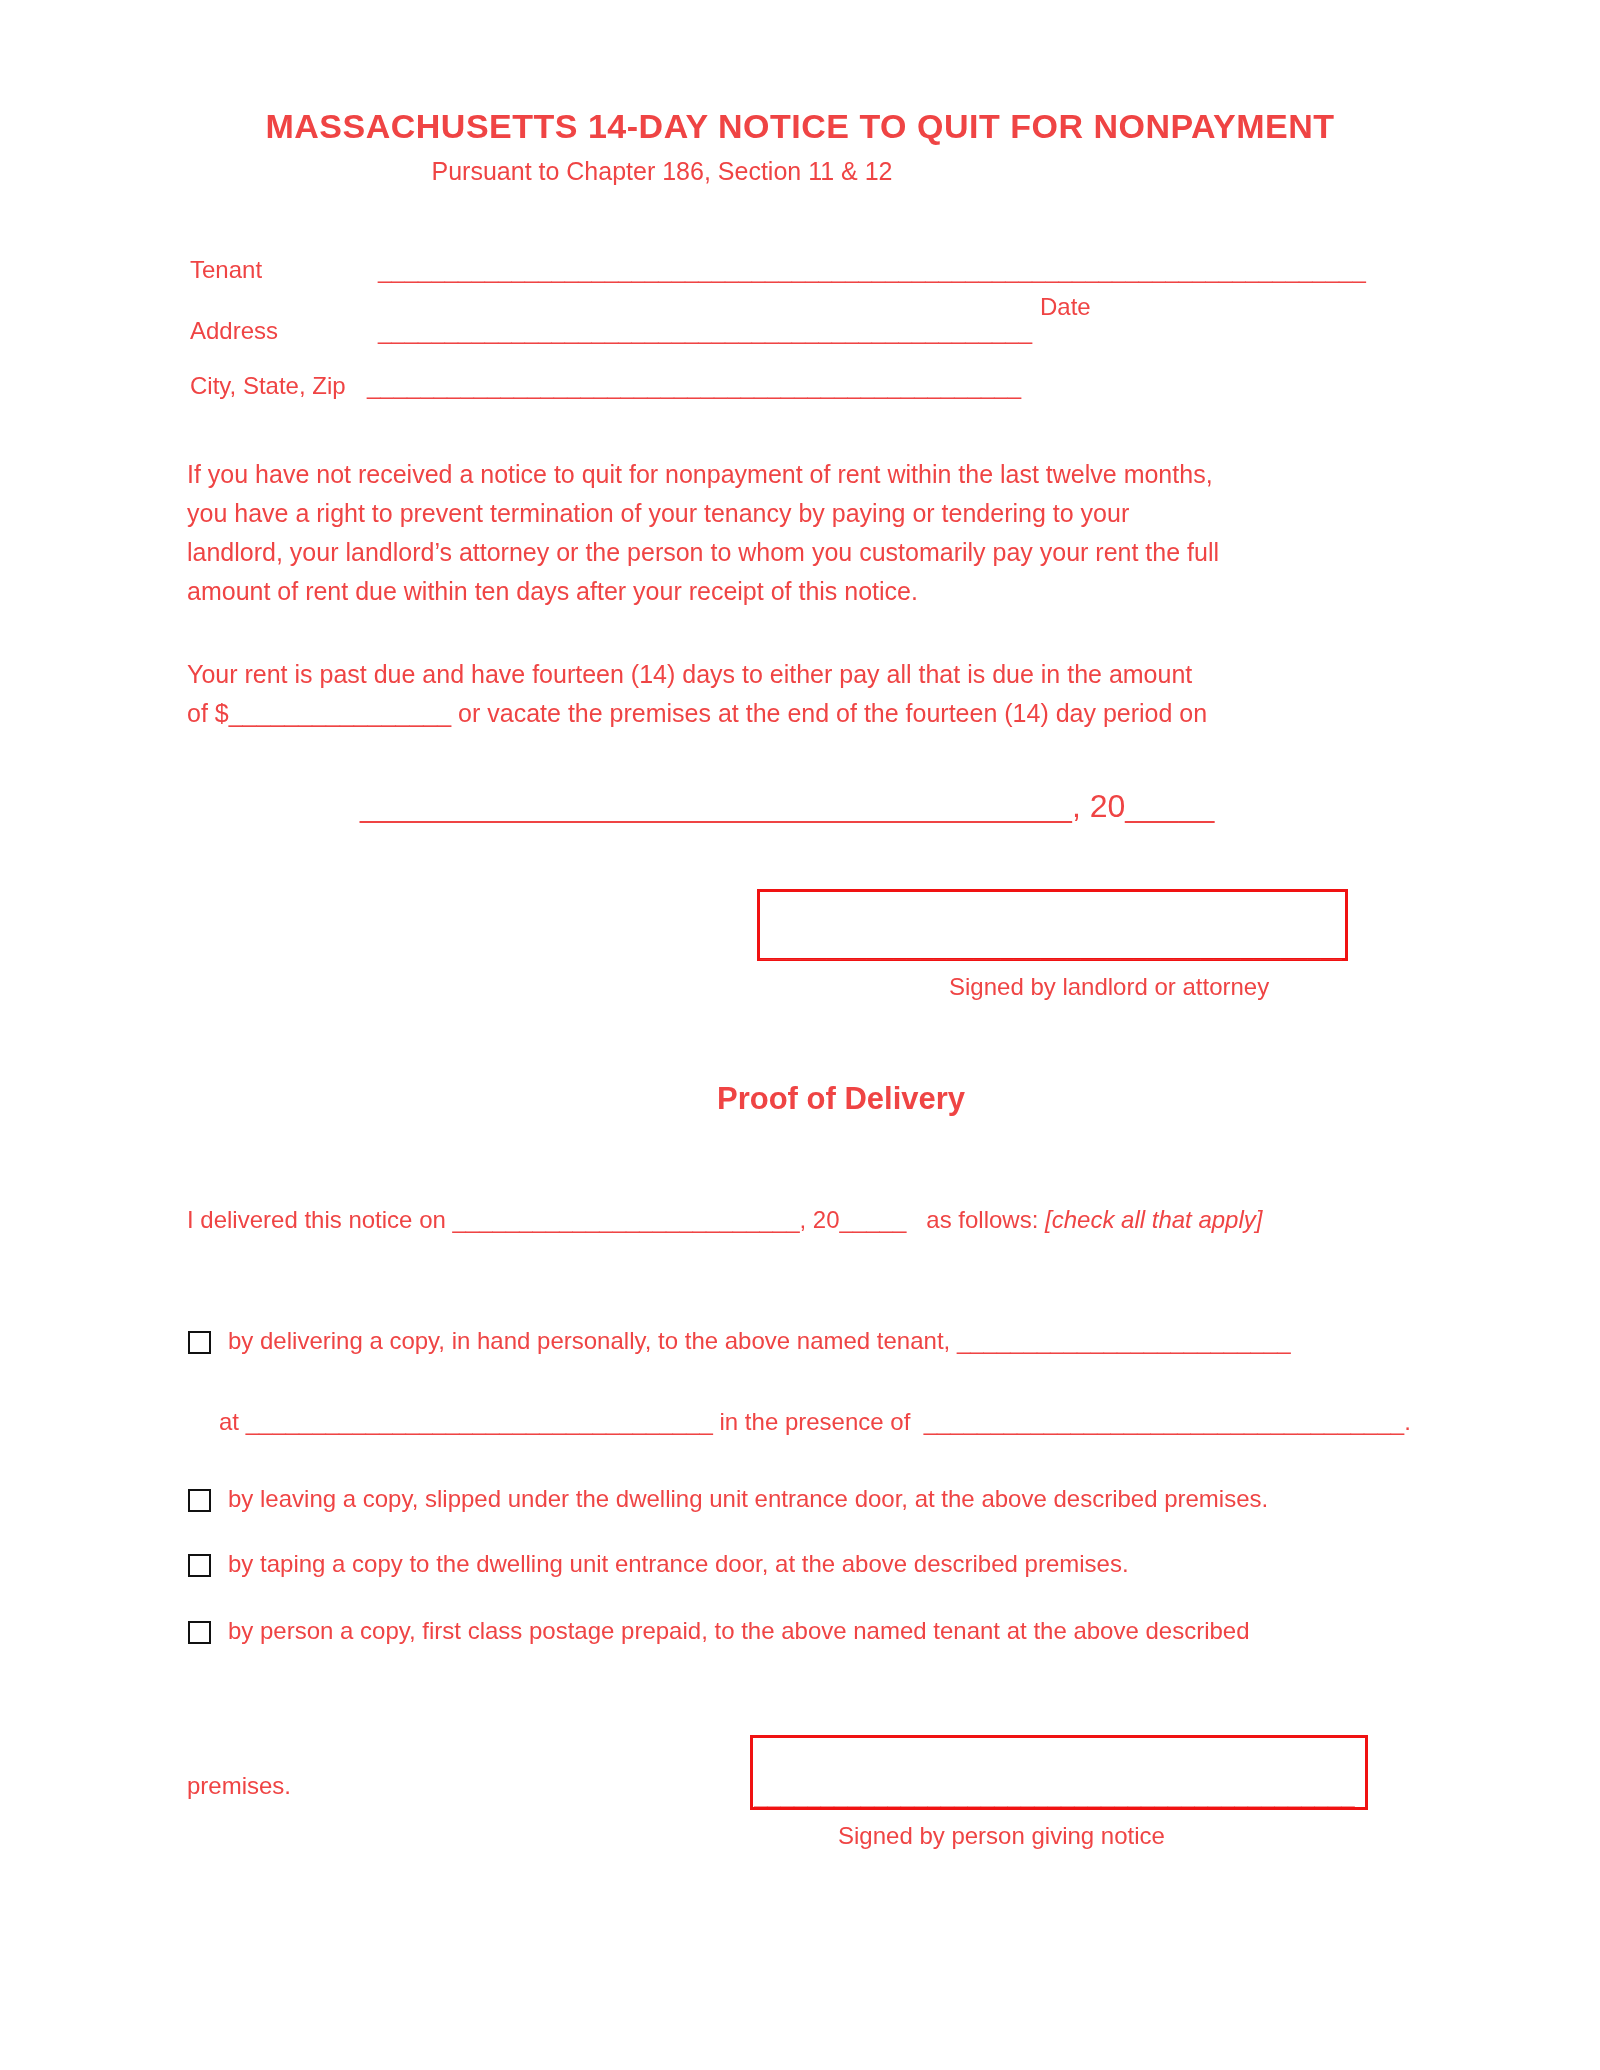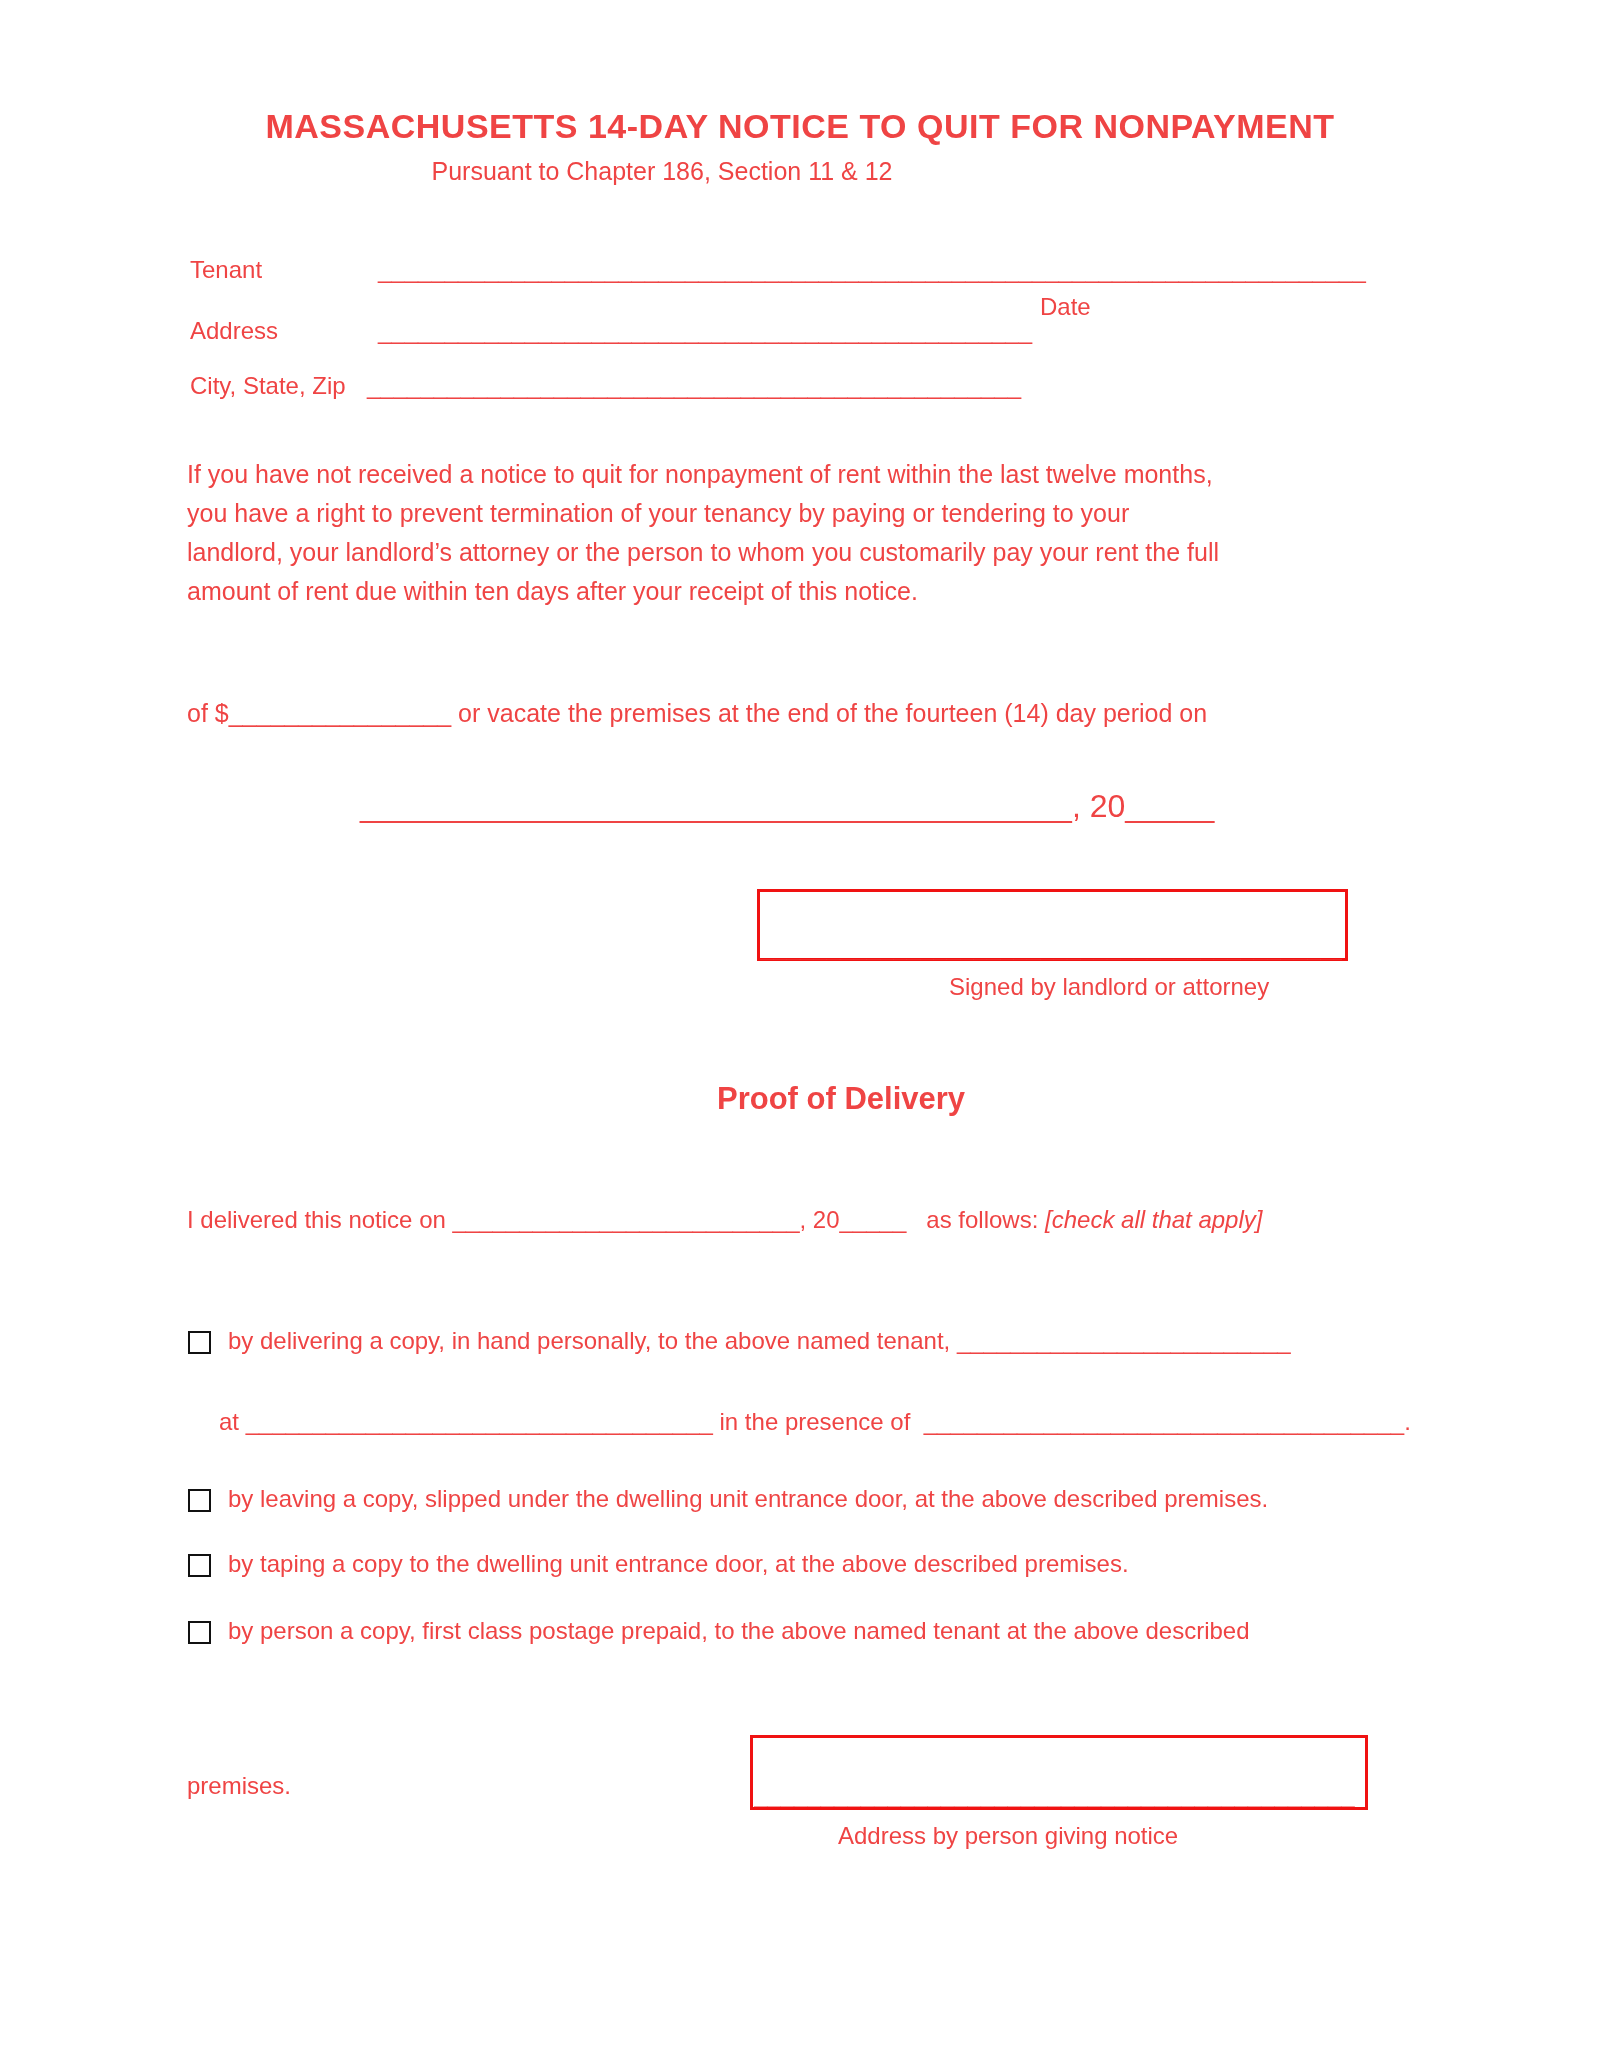--- a/index.html
+++ b/index.html
@@ -65,21 +65,21 @@
   <div class="abs lbl" style="left:190px;top:318px;">Address</div>
   <div class="abs uline" style="left:378px;top:318px;">_________________________________________________</div>
   <div class="abs lbl" style="left:190px;top:373px;">City, State, Zip</div>
   <div class="abs uline" style="left:367px;top:373px;">_________________________________________________</div>
 
   <div class="abs para" style="left:187px;top:455px;">If you have not received a notice to quit for nonpayment of rent within the last twelve months,
 you have a right to prevent termination of your tenancy by paying or tendering to your
 landlord, your landlord’s attorney or the person to whom you customarily pay your rent the full
 amount of rent due within ten days after your receipt of this notice.</div>
 
-  <div class="abs para" style="left:187px;top:655px;"><br><span>of $________________ or vacate the premises at the end of the fourteen (14) day period on</span></div>
+  <div class="abs para" style="left:187px;top:655px;"><span>Your rent is past due and have fourteen (14) days to either pay all that is due in the amount</span><br><span>of $________________ or vacate the premises at the end of the fourteen (14) day period on</span></div>
 
   <div class="abs bigline" style="left:360px;top:788px;">________________________________________, 20_____</div>
 
   <div class="abs sigbox" style="left:757px;top:889px;width:585px;height:66px;"></div>
   <div class="abs sigline" style="left:760px;top:936px;width:582px;">____________________________________________</div>
   <div class="abs caption" style="left:949px;top:974px;">Signed by landlord or attorney</div>
 
   <div class="abs proof-heading">Proof of Delivery</div>
 
   <div class="abs proof-text" style="left:187px;top:1206px;"><span>I delivered this notice on __________________________, 20_____   as follows: </span><span class="italic">[check all that apply]</span></div>
@@ -103,15 +103,15 @@
 
   <div class="cb-row" style="top:1618px;">
     <span class="cb-box"></span>
     <span class="cb-text">by person a copy, first class postage prepaid, to the above named tenant at the above described</span>
   </div>
 
   <div class="abs proof-text" style="left:187px;top:1772px;">premises.</div>
 
   <div class="abs sigbox" style="left:750px;top:1735px;width:612px;height:69px;"></div>
   <div class="abs sigline" style="left:754px;top:1783px;width:606px;">_____________________________________________</div>
-  <div class="abs caption" style="left:838px;top:1823px;">Address by person giving notice</div>
+  <div class="abs caption" style="left:838px;top:1823px;">Signed by person giving notice</div>
 
 </div>
 
 </body></html>

